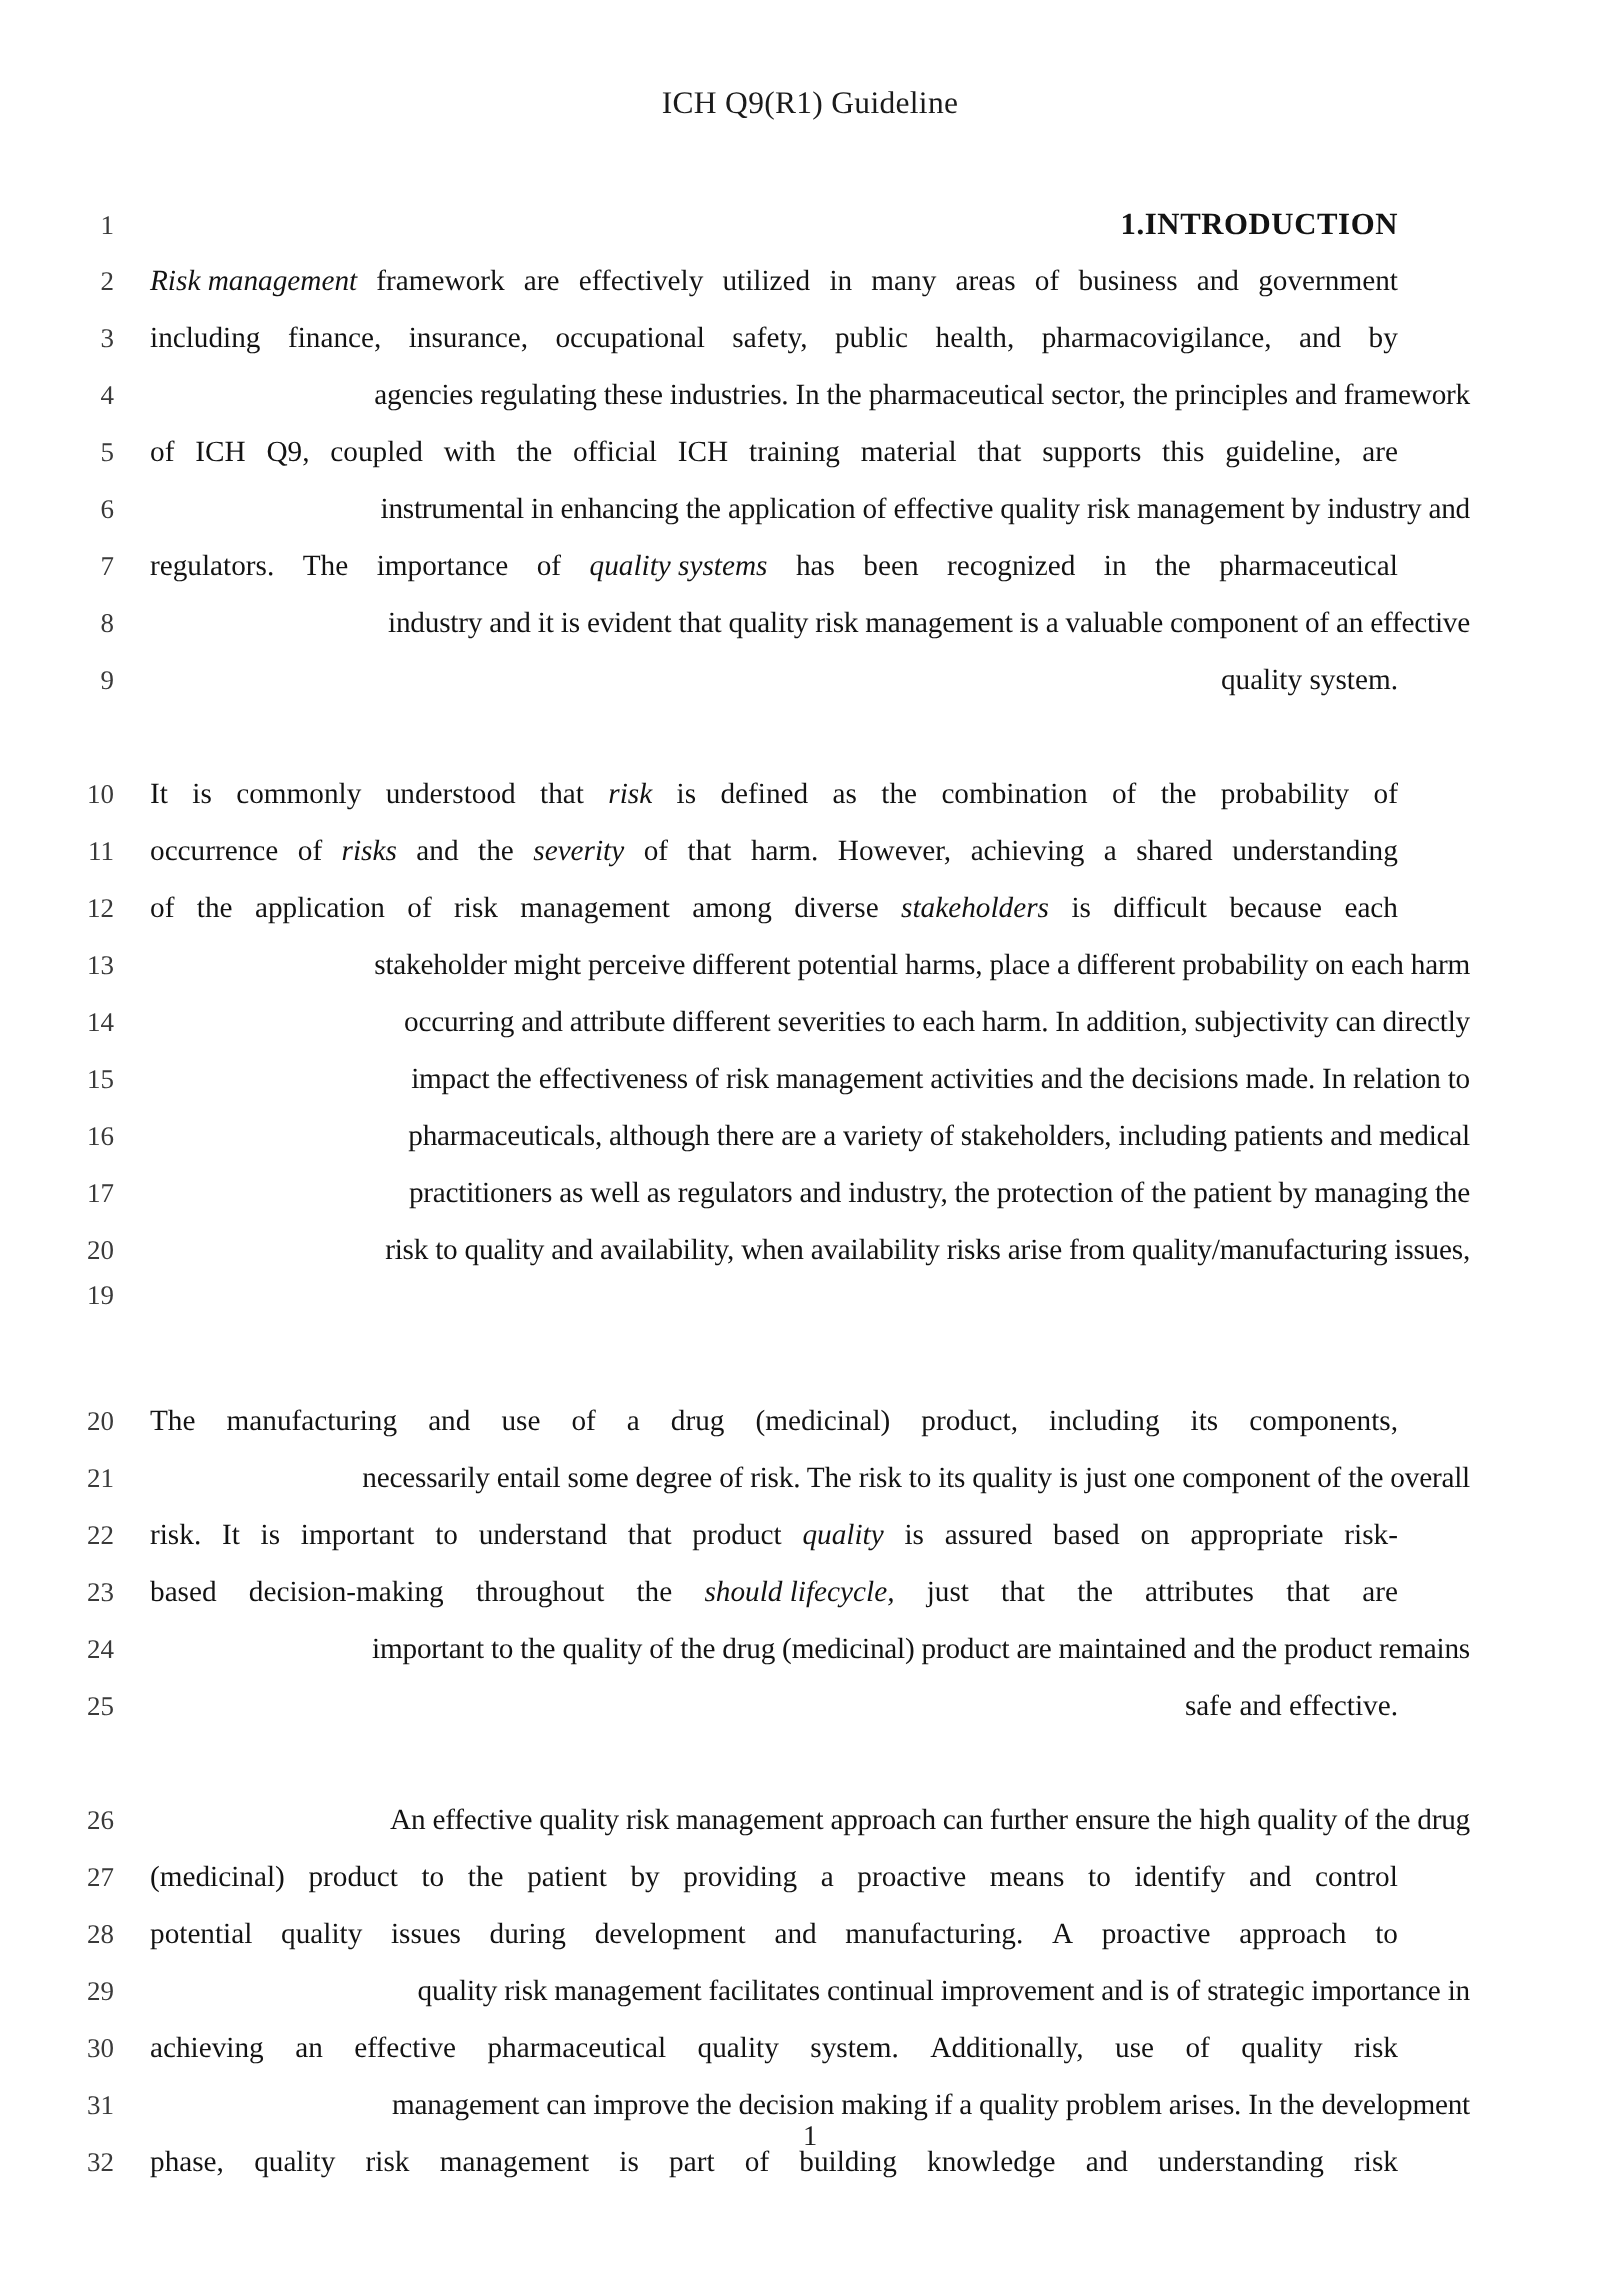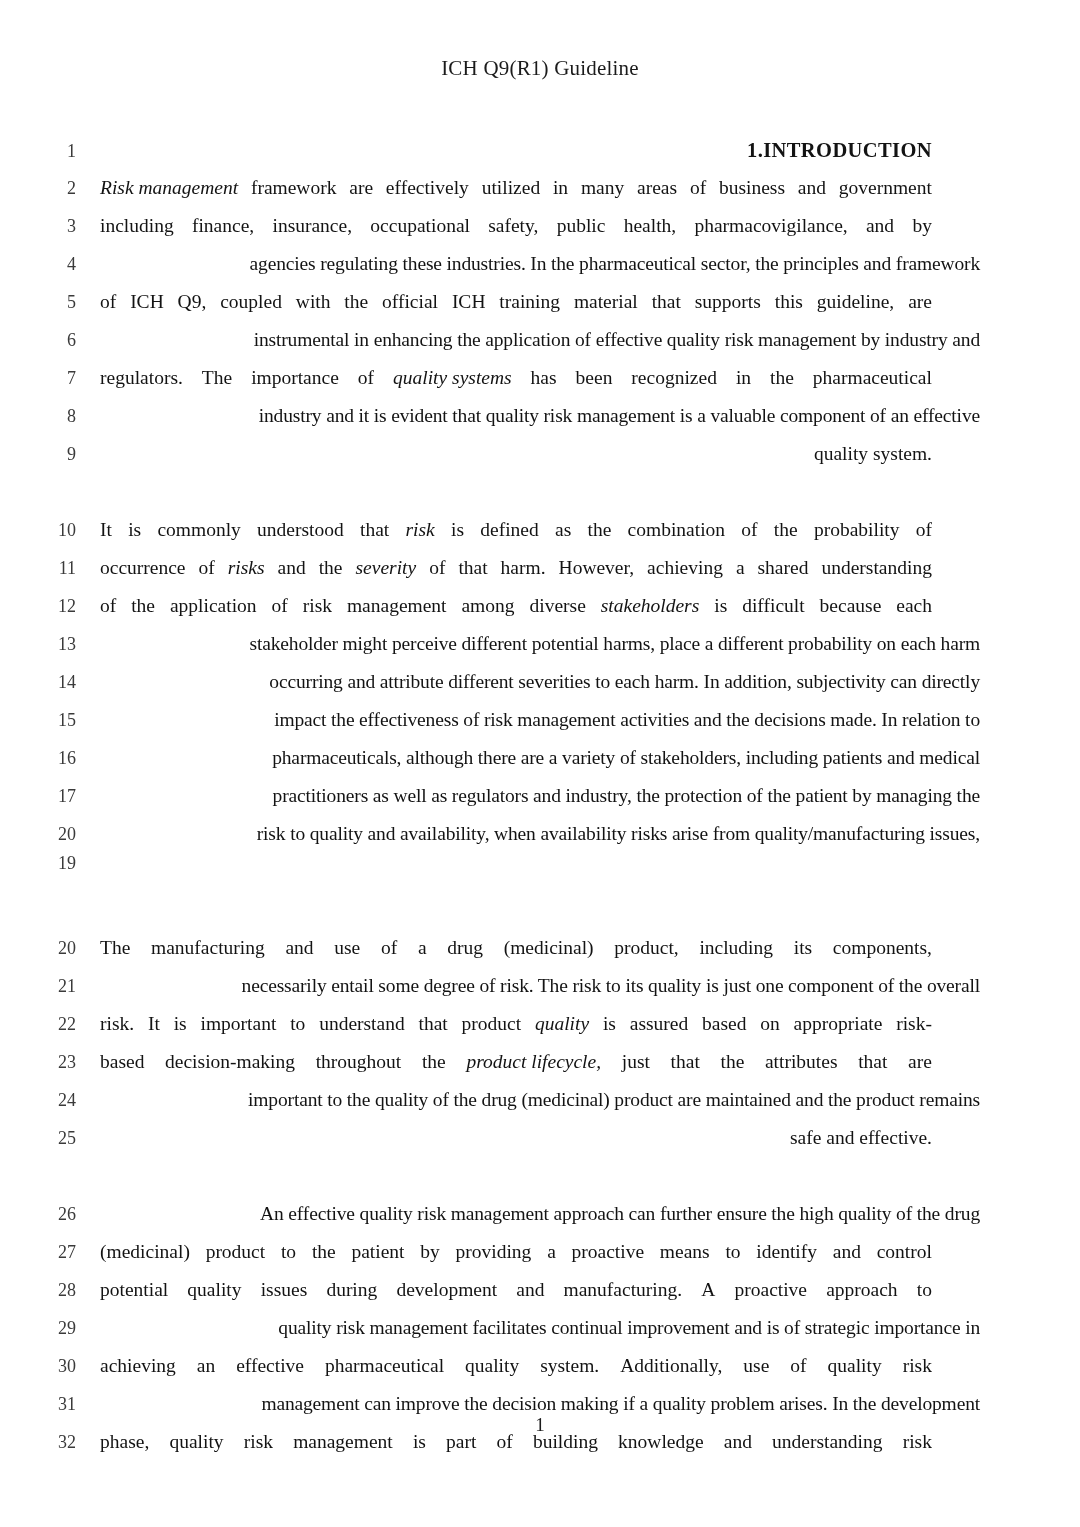--- a/index.html
+++ b/index.html
@@ -347,21 +347,21 @@
             <span class="w">risk-</span>
           </div>
       </div>
       <div class="line-row">
         <div class="line-no">23</div>
         <div class="line-text just">
             <span class="w">based</span>
             <span class="w">decision-making</span>
             <span class="w">throughout</span>
             <span class="w">the</span>
-            <span class="w"><em>product lifecycle,</em></span>
+            <span class="w"><em>should lifecycle,</em></span>
             <span class="w">just</span>
             <span class="w">that</span>
             <span class="w">the</span>
             <span class="w">attributes</span>
             <span class="w">that</span>
             <span class="w">are</span>
           </div>
       </div>
       <div class="line-row">
         <div class="line-no">24</div>

